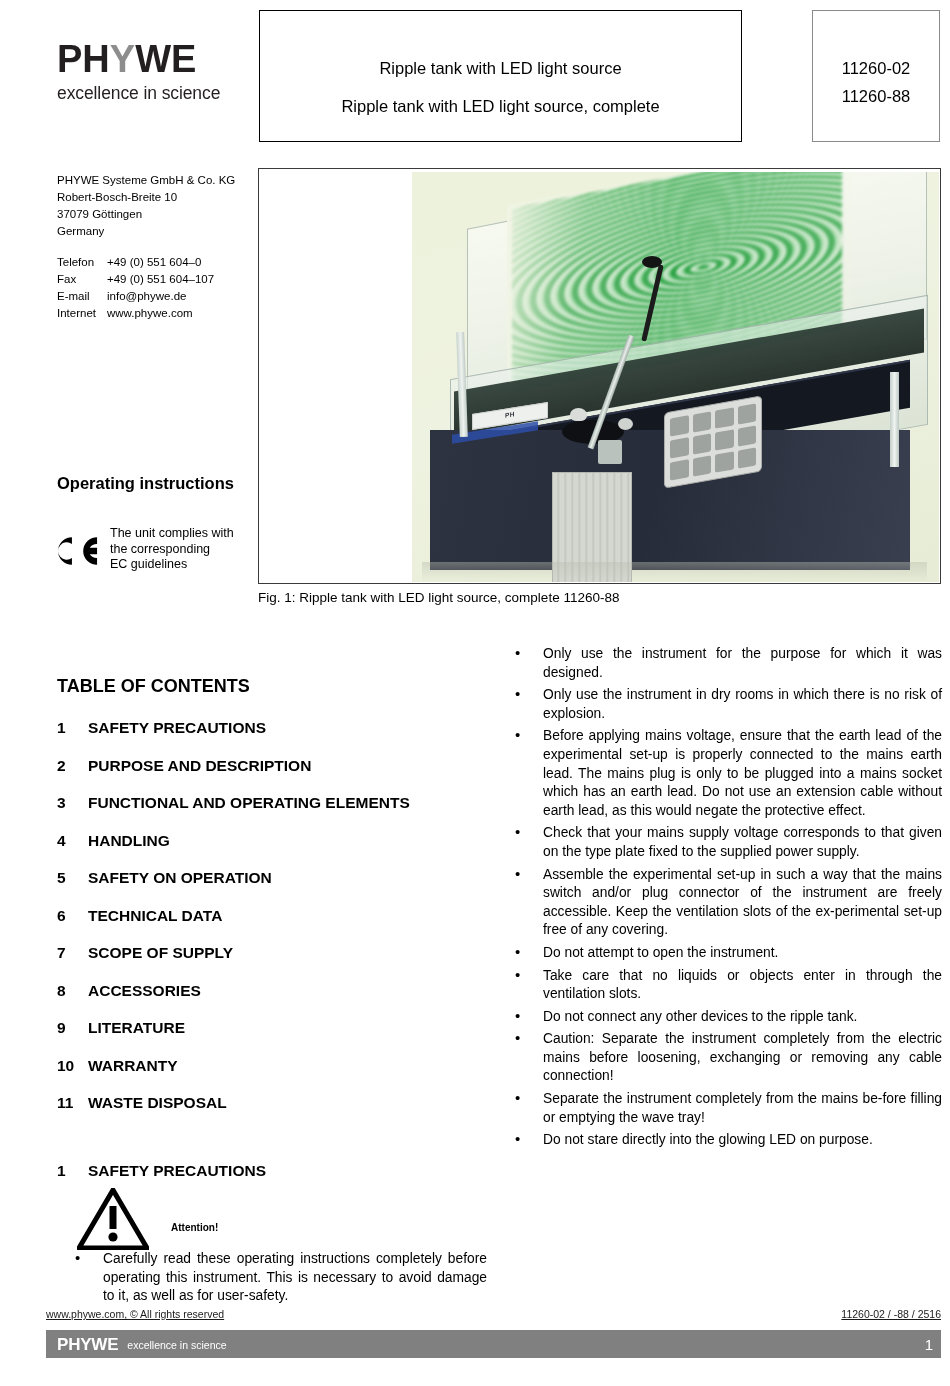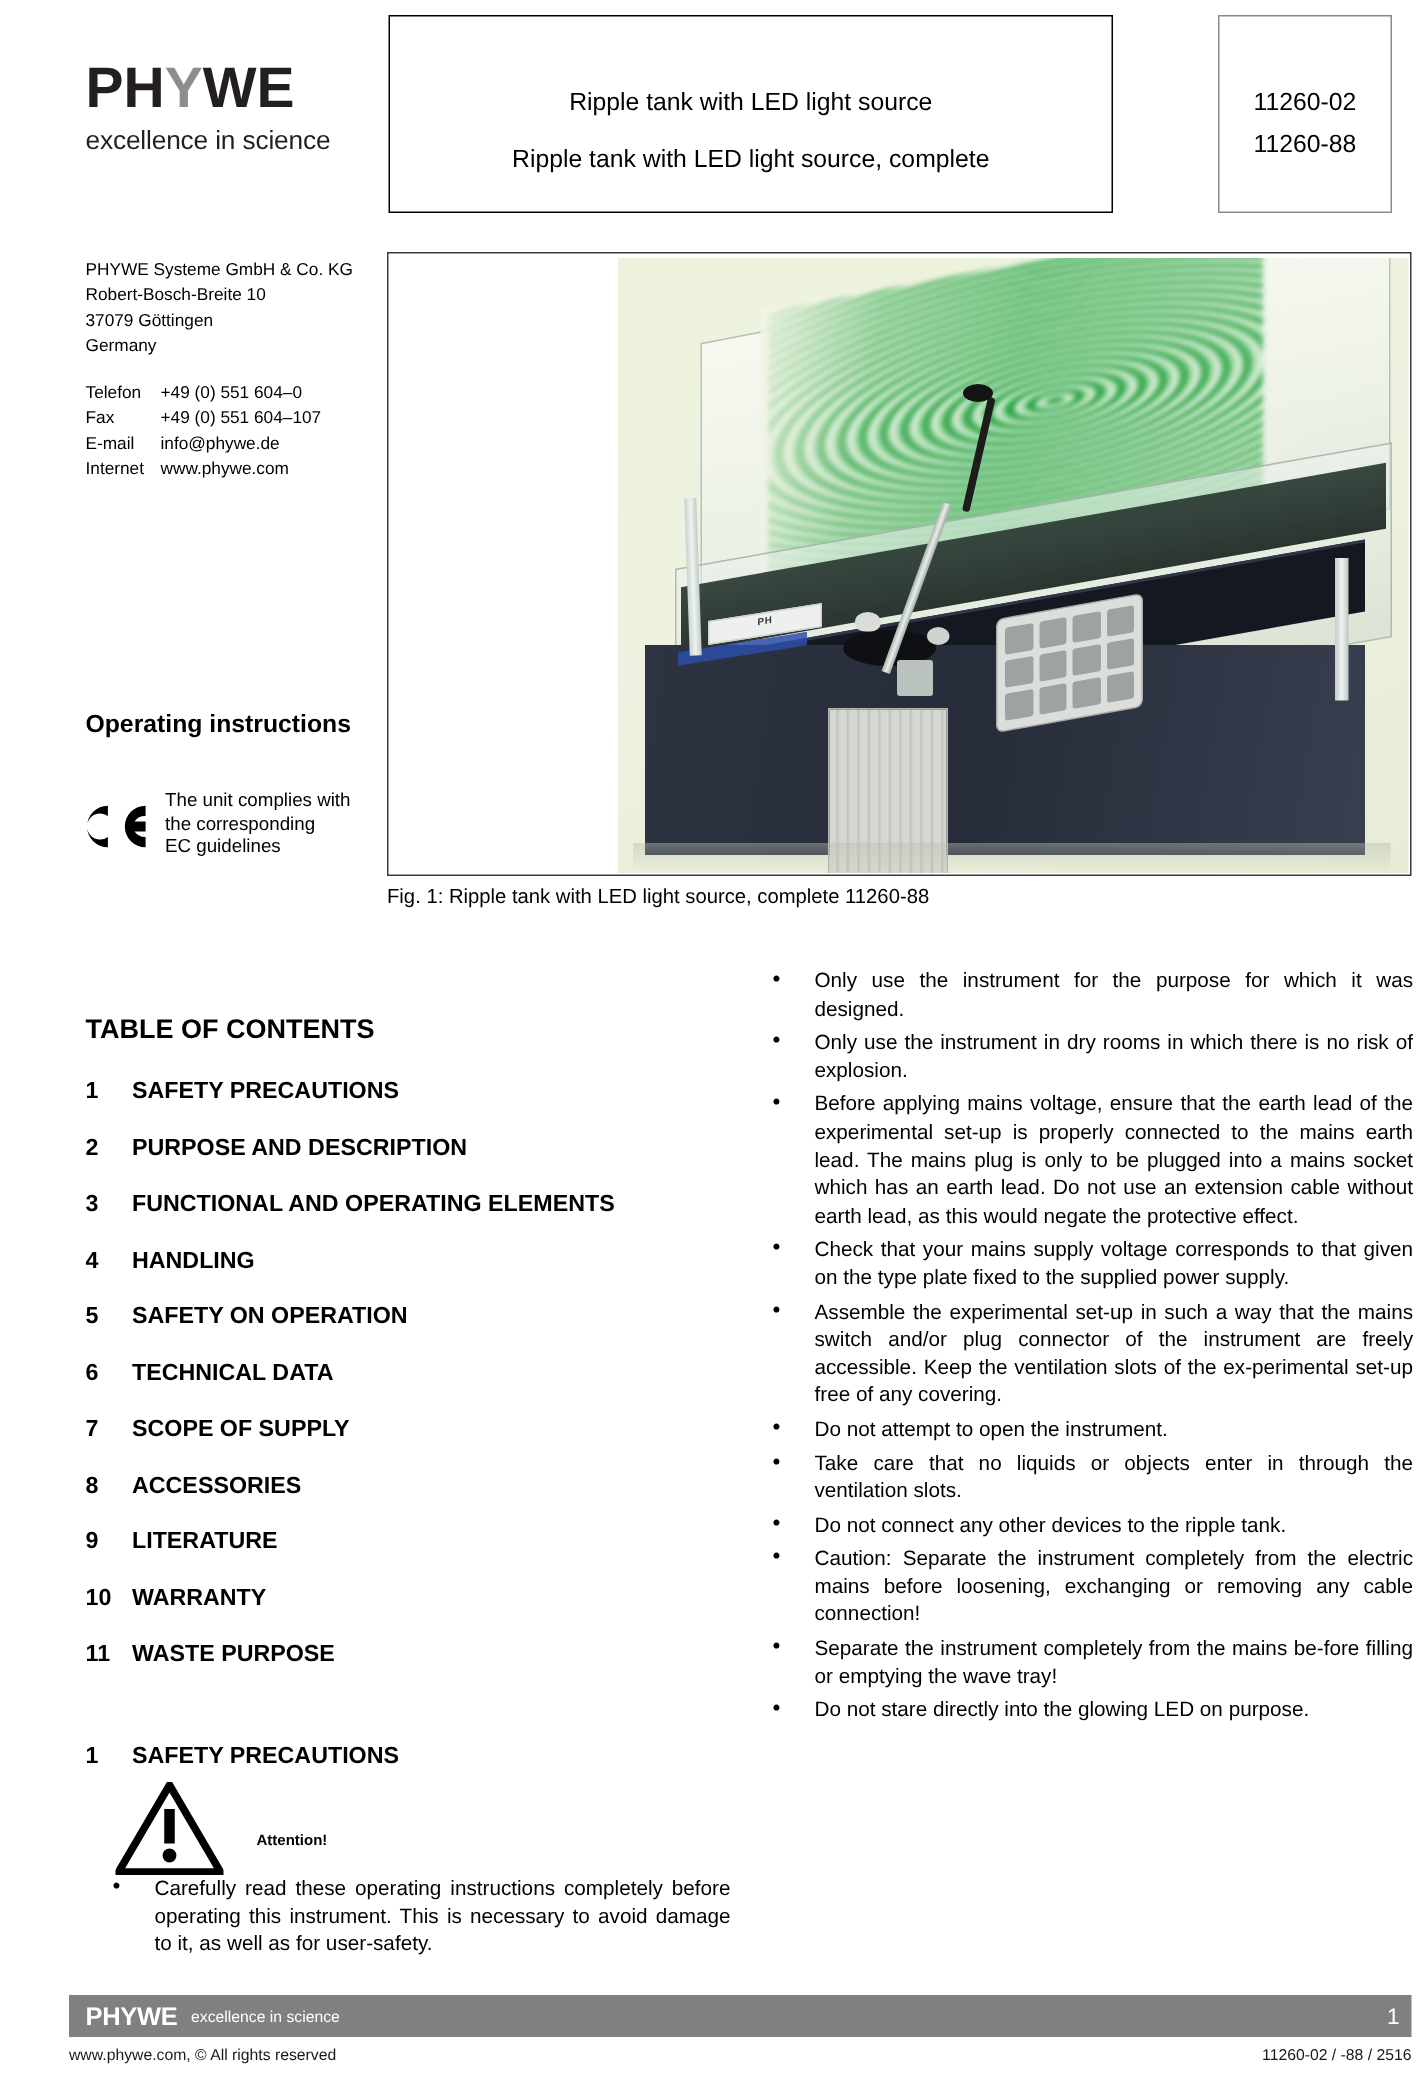--- a/index.html
+++ b/index.html
@@ -55,21 +55,21 @@
     left: 0; width: 100%;
     text-align: center;
     font-size: 16.5px;
   }
   .title-line.l1 { top: 48px; }
   .title-line.l2 { top: 86px; }
 
   .order-box {
     position: absolute;
     left: 812px; top: 10px;
-    width: 116px; height: 132px;
+    width: 128px; height: 132px;
     border: 1.2px solid #8a8a8a;
     background: #fff;
   }
   .order-line {
     position: absolute;
     left: 0; width: 100%;
     text-align: center;
     font-size: 16.5px;
   }
   .order-line.l1 { top: 48px; }
@@ -406,25 +406,26 @@
     margin-right: 8px;
   }
   .footer-rule {
     position: absolute;
     left: 46px; top: 1362px;
     width: 895px; height: 1px;
     background: #ffffff;
   }
   .footer-meta {
     position: absolute;
-    left: 46px; top: 1364px;
+    left: 46px; top: 1308px;
     width: 895px;
     display: flex;
     font-size: 10.5px;
     color: #1a1a1a;
+    text-decoration: underline;
   }
   .footer-meta .right { margin-left: auto; }
 </style>
 </head>
 <body>
 
 <div class="header">
 
   <div class="logo-block">
     <div class="logo-word"><span>PH</span><span class="gray-y">Y</span><span>WE</span></div>
@@ -561,21 +562,21 @@
   <div class="toc-item">
     <div class="num">9</div>
     <div class="lab">LITERATURE</div>
   </div>
   <div class="toc-item">
     <div class="num">10</div>
     <div class="lab">WARRANTY</div>
   </div>
   <div class="toc-item">
     <div class="num">11</div>
-    <div class="lab">WASTE PURPOSE</div>
+    <div class="lab">WASTE DISPOSAL</div>
   </div>
 
   <div class="sec-head">
     <div class="num">1</div>
     <div>SAFETY PRECAUTIONS</div>
   </div>
 
   <div class="attention-row">
     <svg class="warn-tri" viewBox="0 0 72 62">
       <path d="M36,2 L70,60 L2,60 Z" fill="none" stroke="#000" stroke-width="5"></path>

